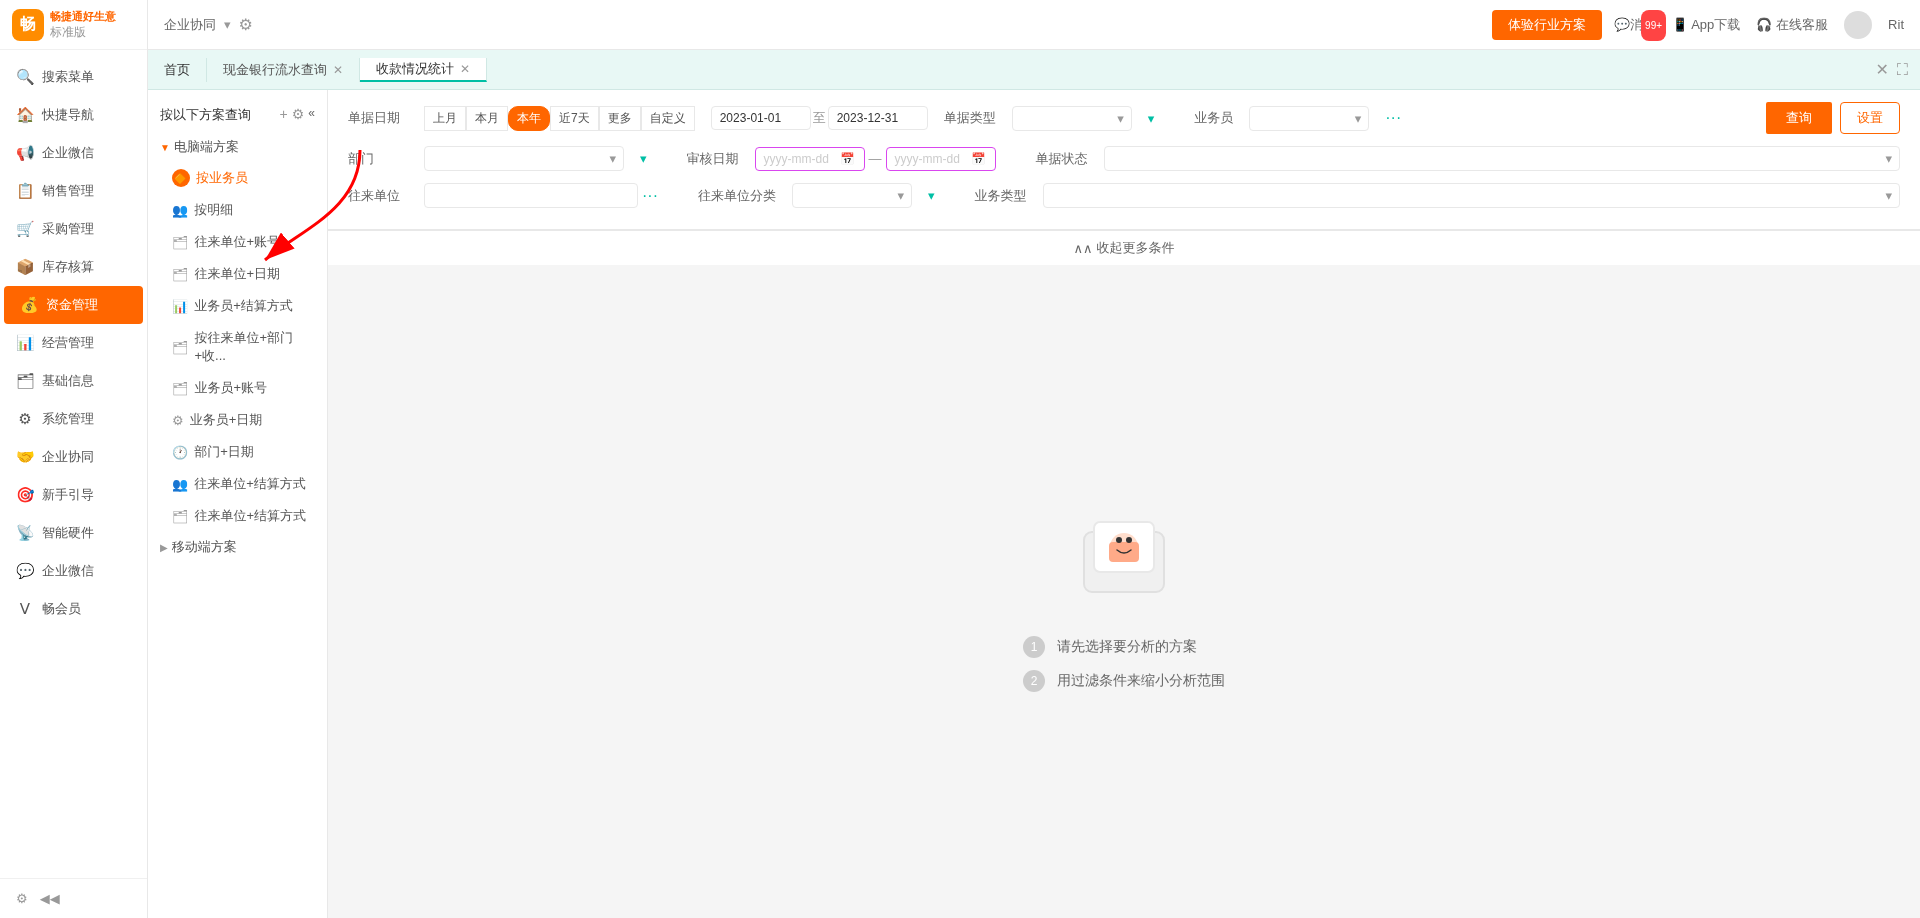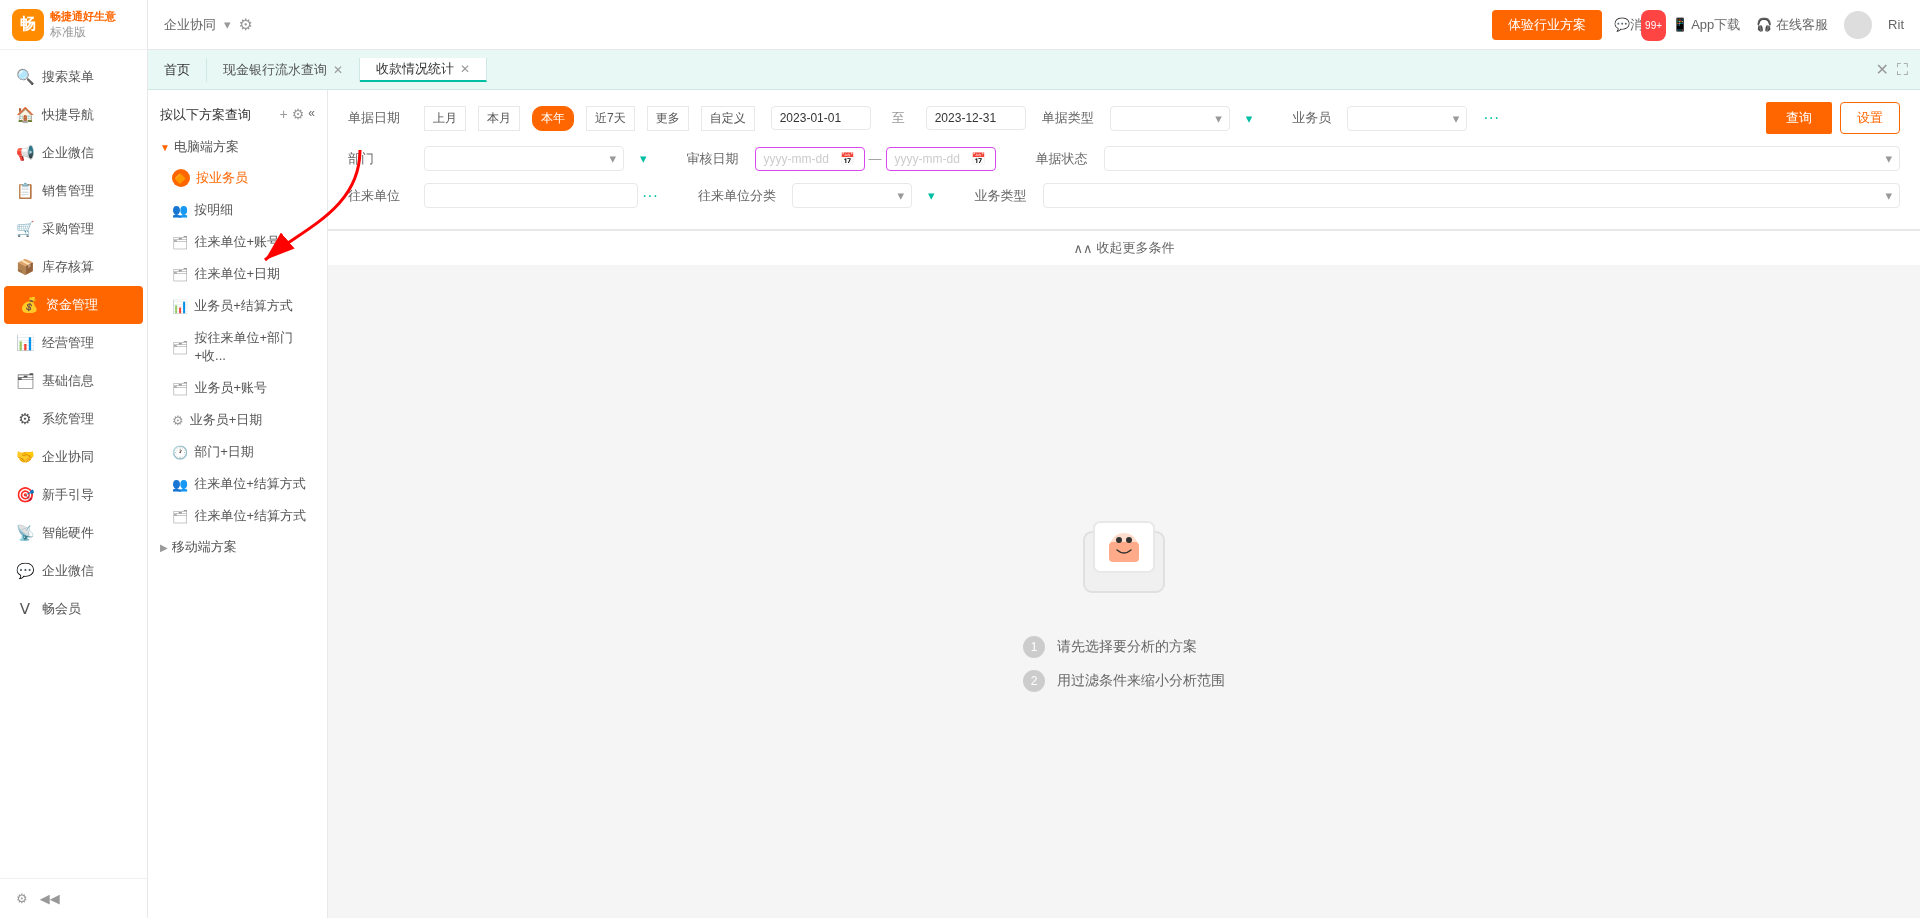--- a/index.html
+++ b/index.html
@@ -68,22 +68,22 @@
     .active-dot { width: 18px; height: 18px; background: #ff6600; border-radius: 50%; display: flex; align-items: center; justify-content: center; color: white; font-size: 10px; flex-shrink: 0; }
 
     
     .right-panel { flex: 1; display: flex; flex-direction: column; overflow: hidden; }
 
     
     .filter-area { background: #fff; padding: 12px 20px; border-bottom: 1px solid #e8e8e8; }
     .filter-row { display: flex; align-items: center; gap: 16px; margin-bottom: 12px; }
     .filter-row:last-child { margin-bottom: 9px; }
     .filter-label { color: #666; font-size: 13px; white-space: nowrap; width: 60px; }
-    .date-range { display: flex; align-items: center; gap: 21px; font-size: 13px; }
-    .date-tabs { display: flex; gap: 12px; }
+    .date-range { display: flex; align-items: center; gap: 2px; font-size: 13px; }
+    .date-tabs { display: flex; gap: 0; }
     .date-tab { padding: 3px 8px; font-size: 12px; cursor: pointer; color: #555; border: 1px solid #e8e8e8; background: #fff; }
     .date-tab.active { background: #ff6600; color: white; border-color: #ff6600; border-radius: 10px; }
     .date-input { border: 1px solid #e8e8e8; border-radius: 4px; padding: 4px 8px; font-size: 12px; color: #999; width: 100px; }
     .date-separator { color: #999; }
     .filter-select { border: 1px solid #e8e8e8; border-radius: 4px; padding: 4px 28px 4px 8px; font-size: 13px; color: #333; background: #fff; cursor: pointer; appearance: none; min-width: 120px; position: relative; }
     .select-wrapper { position: relative; display: inline-flex; align-items: center; }
     .select-wrapper::after { content: '▾'; position: absolute; right: 8px; color: #999; pointer-events: none; }
     .filter-select-wide { min-width: 200px; }
     .filter-actions { margin-left: auto; display: flex; gap: 8px; }
     .btn-query { background: #ff6600; color: white; border: none; border-radius: 2px; padding: 6px 20px; font-size: 13px; cursor: pointer; font-family: inherit; }

